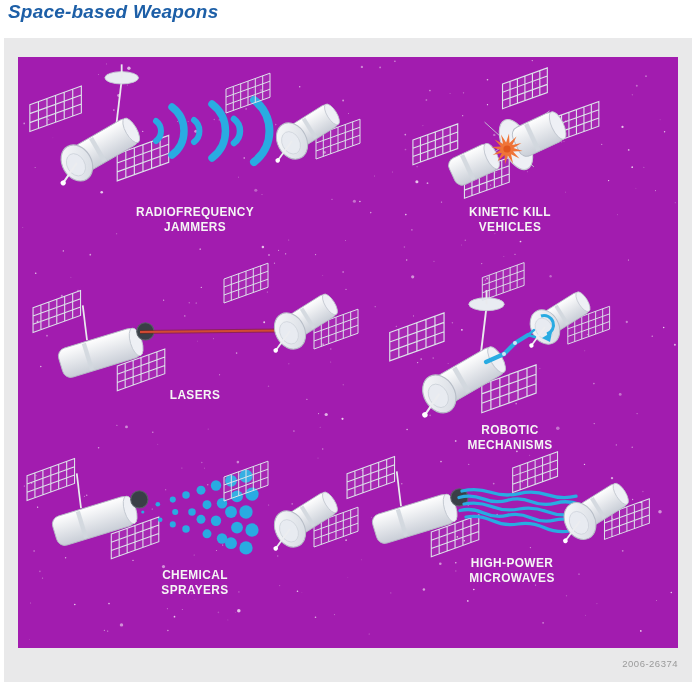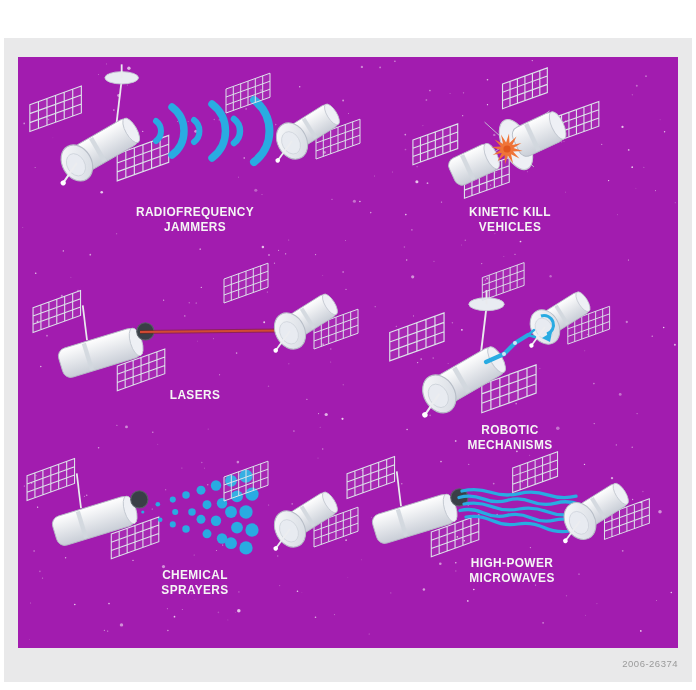--- a/index.html
+++ b/index.html
@@ -10,20 +10,21 @@
   .scene{position:absolute;left:14px;top:19px;width:660px;height:591px;background:#a21caf;}
   .scene svg{position:absolute;left:0;top:0;}
   .label{position:absolute;width:170px;text-align:center;color:#f5f5f5;font-weight:700;
          font-size:12.5px;line-height:14.5px;letter-spacing:0.4px;transform:scaleX(0.95);}
   .fignum{position:absolute;right:14px;top:620px;font-size:9.5px;color:#9a9a9a;letter-spacing:0.5px;}
 </style>
 </head>
 <body>
 
 <div class="page">
+  <h1 class="title">Space-based Weapons</h1>
 
   <div class="frame">
     <div class="scene">
       <svg id="scene-svg" width="660" height="591" viewBox="0 0 660 591">
           <defs>
             <linearGradient id="gBody" x1="0" y1="0" x2="0" y2="1">
               <stop offset="0" stop-color="#ffffff"></stop>
               <stop offset="1" stop-color="#c9ced7"></stop>
             </linearGradient>
             <linearGradient id="gDish" x1="0" y1="0" x2="1" y2="1">

